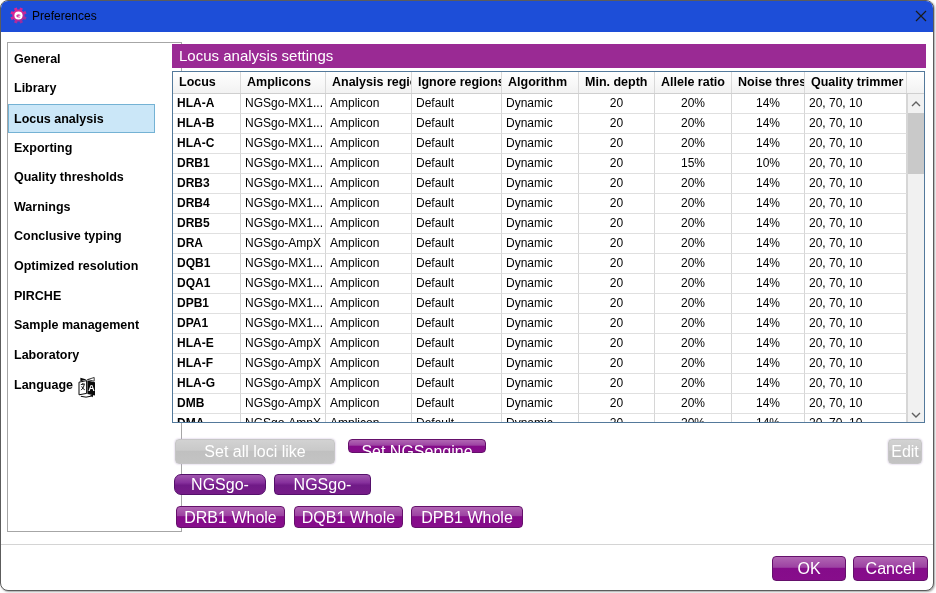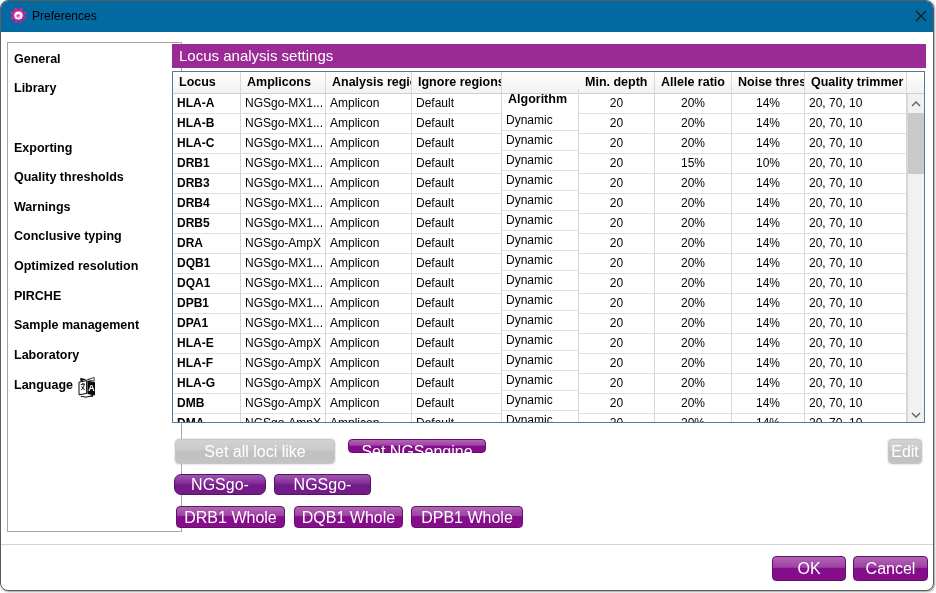--- a/index.html
+++ b/index.html
@@ -5,21 +5,21 @@
 * { margin:0; padding:0; box-sizing:border-box; }
 html,body { width:936px; height:593px; background:#ffffff; font-family:"Liberation Sans", sans-serif; }
 #win {
   position:absolute; left:0; top:0; width:934px; height:591px;
   background:#ffffff; border:1px solid #5c5c5c; border-radius:8px;
   box-shadow:1px 1px 2px rgba(90,90,90,.55);
   overflow:hidden;
 }
 #titlebar {
   position:absolute; left:0; top:0; width:100%; height:31px;
-  background:#0369a1;
+  background:#1d4ed8;
 }
 #title { position:absolute; left:31px; top:8px; font-size:12px; color:#000; }
 #gear { position:absolute; left:9px; top:6px; }
 #closex { position:absolute; left:913px; top:8px; }
 .sidebar {
   position:absolute; left:6px; top:41px; width:175px; height:490px;
   background:#fff; border:1px solid #a6a6a6;
 }
 .nav { position:absolute; left:0px; width:147px; height:29px; font-weight:bold; font-size:12.5px; color:#000; line-height:29px; padding-left:6px; }
 .nav.sel { background:#cbe7f8; border:1px solid #74b2d4; line-height:28px; padding-left:5px; }
@@ -30,21 +30,21 @@
 #table {
   position:absolute; left:171px; top:70px; width:753px; height:352px;
   border:1px solid #53799b; background:#fff; overflow:hidden;
 }
 .hrow { display:flex; height:22px; background:linear-gradient(#ffffff,#f2f2f2); border-bottom:1px solid #cfcfcf; }
 .hc { height:21px; line-height:21px; font-weight:bold; font-size:12.5px; color:#000; padding-left:6px; border-right:1px solid #d9d9d9; overflow:hidden; white-space:nowrap; flex:none; }
 .drow { display:flex; height:20px; background:#fff; }
 .dc { height:20px; line-height:19px; font-size:12px; color:#000; padding-left:4px; border-right:1px solid #d6d6d6; border-bottom:1px solid #e0e0e0; overflow:hidden; white-space:nowrap; flex:none; }
 .dc.b { font-weight:bold; }
 .dc.c { text-align:center; padding-left:0; }
-.c0{width:68px;} .c1{width:85px;} .c2{width:86px;} .c3{width:90px;} .c4{width:77px;margin-top:17px;} .c5{width:76px;} .c6{width:77px;} .c7{width:73px;} .c8{width:102px;}
+.c0{width:68px;} .c1{width:85px;} .c2{width:86px;} .c3{width:90px;} .c4{width:77px;} .c5{width:76px;} .c6{width:77px;} .c7{width:73px;} .c8{width:102px;}
 #sbar { position:absolute; right:0; top:22px; width:17px; height:328px; background:#f1f1f1; border-left:1px solid #d6d6d6; }
 #sthumb { position:absolute; left:0px; top:19px; width:16px; height:61px; background:#c9c9c9; }
 .chev { position:absolute; left:3px; }
 .btn { position:absolute; font-size:16px; color:#fff; text-align:center; border-radius:4px; }
 .gray { background:linear-gradient(180deg,#d2d2d2 0%,#c9c9c9 45%,#c0c0c0 48%,#c3c3c3 100%); border:1px solid #c6c6c6; box-shadow:0 0 2px rgba(190,170,210,.9); }
 .purp { background:linear-gradient(180deg,#b166b3 0%,#9c42a2 45%,#850c8a 48%,#870d8b 100%); border:1px solid #65106b; }
 .dpurp { background:linear-gradient(180deg,#a057ae 0%,#86309c 40%,#701a87 54%,#761c88 100%); border:1px solid #55106b; }
 .wg { background:linear-gradient(180deg,#b166b3 0%,#9c42a2 45%,#850c8a 48%,#870d8b 100%); border:1px solid #65106b; }
 #sep { position:absolute; left:0px; top:543px; width:933px; height:1px; background:#d4d4d4; }
 </style>
@@ -66,20 +66,21 @@
     </svg>
     <div id="title">Preferences</div>
     <svg id="closex" width="14" height="14" viewBox="0 0 14 14">
       <path d="M2 2 L12 12 M12 2 L2 12" stroke="#1a1a1a" stroke-width="1.2" fill="none"></path>
     </svg>
   </div>
 
   <div class="sidebar">
     <div class="nav" style="top:1.5px;">General</div>
     <div class="nav" style="top:31.200000000000003px;">Library</div>
+    <div class="nav sel" style="top:60.8px;">Locus analysis</div>
     <div class="nav" style="top:90.5px;">Exporting</div>
     <div class="nav" style="top:120.1px;">Quality thresholds</div>
     <div class="nav" style="top:149.8px;">Warnings</div>
     <div class="nav" style="top:179.4px;">Conclusive typing</div>
     <div class="nav" style="top:209.1px;">Optimized resolution</div>
     <div class="nav" style="top:238.7px;">PIRCHE</div>
     <div class="nav" style="top:268.4px;">Sample management</div>
     <div class="nav" style="top:298px;">Laboratory</div>
     <div class="nav" style="top:327.7px;">Language</div>
   </div>

